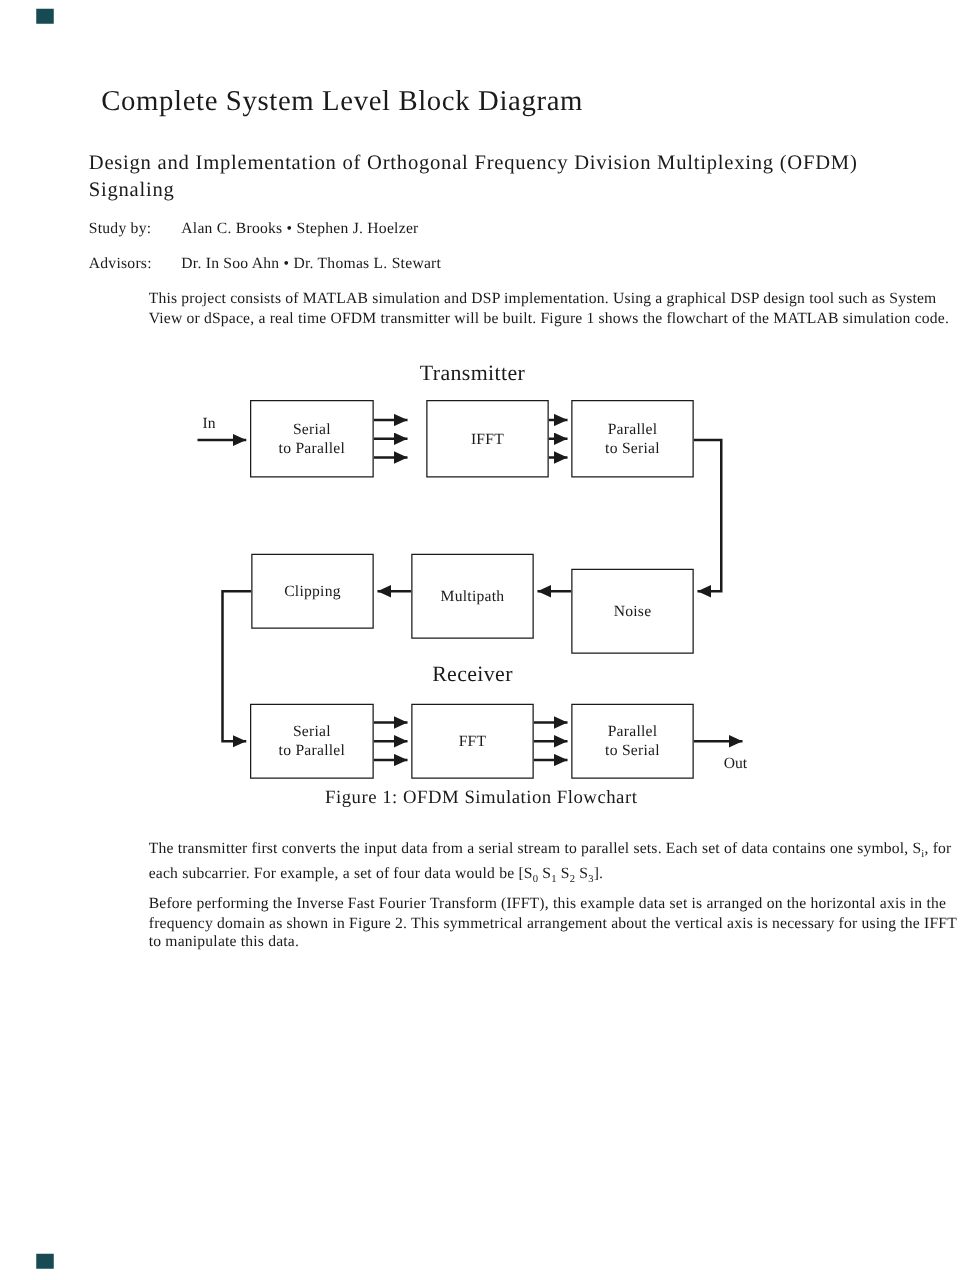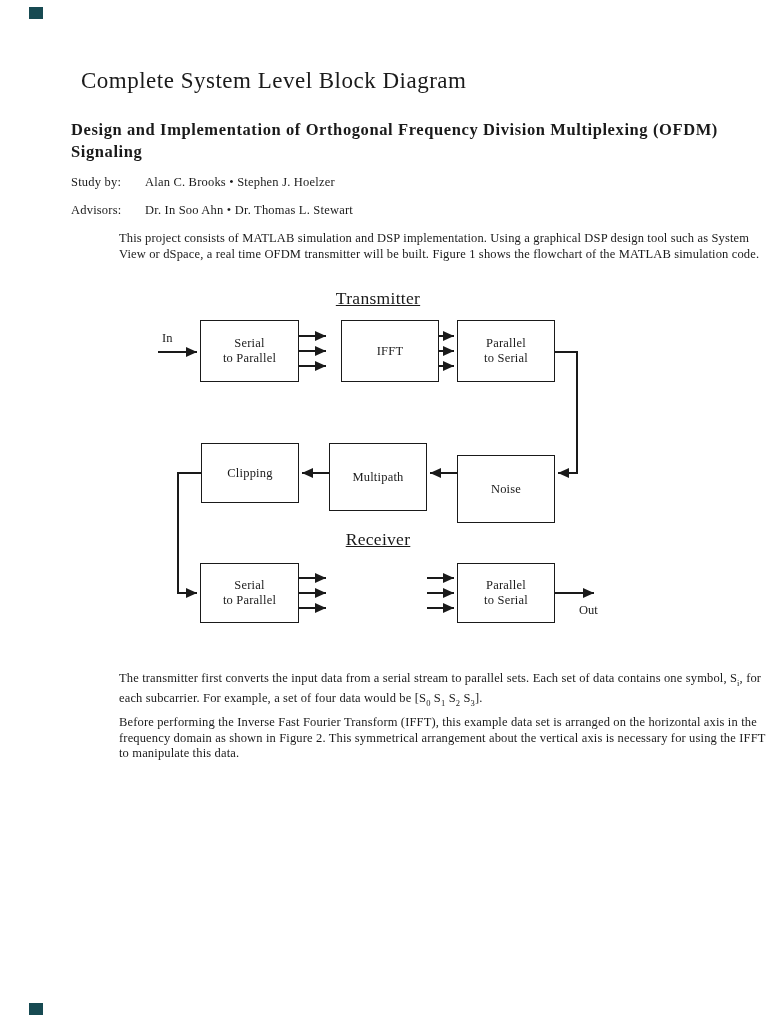--- a/index.html
+++ b/index.html
@@ -7,33 +7,33 @@
     width:768px;height:1024px;position:relative;background:#ffffff;
     font-family:"Liberation Serif","DejaVu Serif",serif;color:#1a1a1a;
     overflow:hidden;
   }
   .abs{position:absolute;}
   .corner-mark{position:absolute;left:29px;width:14px;height:12px;}
   .doc-title{
     left:81px;top:68px;font-size:23px;letter-spacing:0.5px;white-space:nowrap;
   }
   .doc-subtitle{
-    left:71px;top:119px;width:655px;font-size:16.5px;line-height:22px;letter-spacing:0.6px;font-weight:bold;
+    left:71px;top:119px;width:655px;font-size:16.5px;line-height:22px;letter-spacing:0.6px;
   }
   .credit-row{left:71px;font-size:12.5px;letter-spacing:0.2px;}
   .credit-row .credit-label{display:inline-block;width:74px;}
   .body-para{
     left:71px;font-size:12.5px;line-height:15.5px;letter-spacing:0.15px;margin-left:48px;
   }
   .body-para sub{font-size:0.68em;}
   .diagram{left:0;top:280px;width:768px;height:380px;}
   .flow-svg{position:absolute;left:0;top:0;width:768px;height:1024px;}
   .section-title{
     position:absolute;left:238px;width:280px;text-align:center;
-    font-size:17.5px;letter-spacing:0.3px;text-decoration:underline;
+    font-size:17.5px;letter-spacing:0.3px;
   }
   .block{
     position:absolute;background:#ffffff;border:1.6px solid #1a1a1a;
     display:flex;align-items:center;justify-content:center;text-align:center;
     font-size:12.5px;line-height:15px;white-space:pre-line;box-sizing:border-box;
     letter-spacing:0.2px;
   }
   .io-label{position:absolute;font-size:12.5px;}
   .fig-caption{
     position:absolute;left:185px;top:630px;width:400px;text-align:center;
@@ -114,23 +114,25 @@
   <div class="block" style="left:341px;top:320px;width:98px;height:62px">IFFT</div>
   <div class="block" style="left:457px;top:320px;width:98px;height:62px">Parallel
 to Serial</div>
 
   <div class="block" style="left:201px;top:443px;width:98px;height:60px">Clipping</div>
   <div class="block" style="left:329px;top:443px;width:98px;height:68px">Multipath</div>
   <div class="block" style="left:457px;top:455px;width:98px;height:68px">Noise</div>
 
   <div class="block" style="left:200px;top:563px;width:99px;height:60px">Serial
 to Parallel</div>
+  <div class="block" style="left:329px;top:563px;width:98px;height:60px">FFT</div>
   <div class="block" style="left:457px;top:563px;width:98px;height:60px">Parallel
 to Serial</div>
 
   <div class="io-label" style="left:162px;top:331px">In</div>
   <div class="io-label" style="left:579px;top:603px">Out</div>
 
+  <div class="fig-caption">Figure 1: OFDM Simulation Flowchart</div>
 </div>
 
 <div class="abs body-para" style="top:671px;width:645px"><span>The transmitter first converts the input data from a serial stream to parallel sets. Each set of data contains one symbol, S</span><sub>i</sub><span>, for each subcarrier. For example, a set of four data would be [S</span><sub>0</sub><span> S</span><sub>1</sub><span> S</span><sub>2</sub><span> S</span><sub>3</sub><span>].</span></div>
 
 <div class="abs body-para" style="top:715px;width:650px">Before performing the Inverse Fast Fourier Transform (IFFT), this example data set is arranged on the horizontal axis in the frequency domain as shown in Figure 2. This symmetrical arrangement about the vertical axis is necessary for using the IFFT to manipulate this data.</div>
 
 </body></html>

